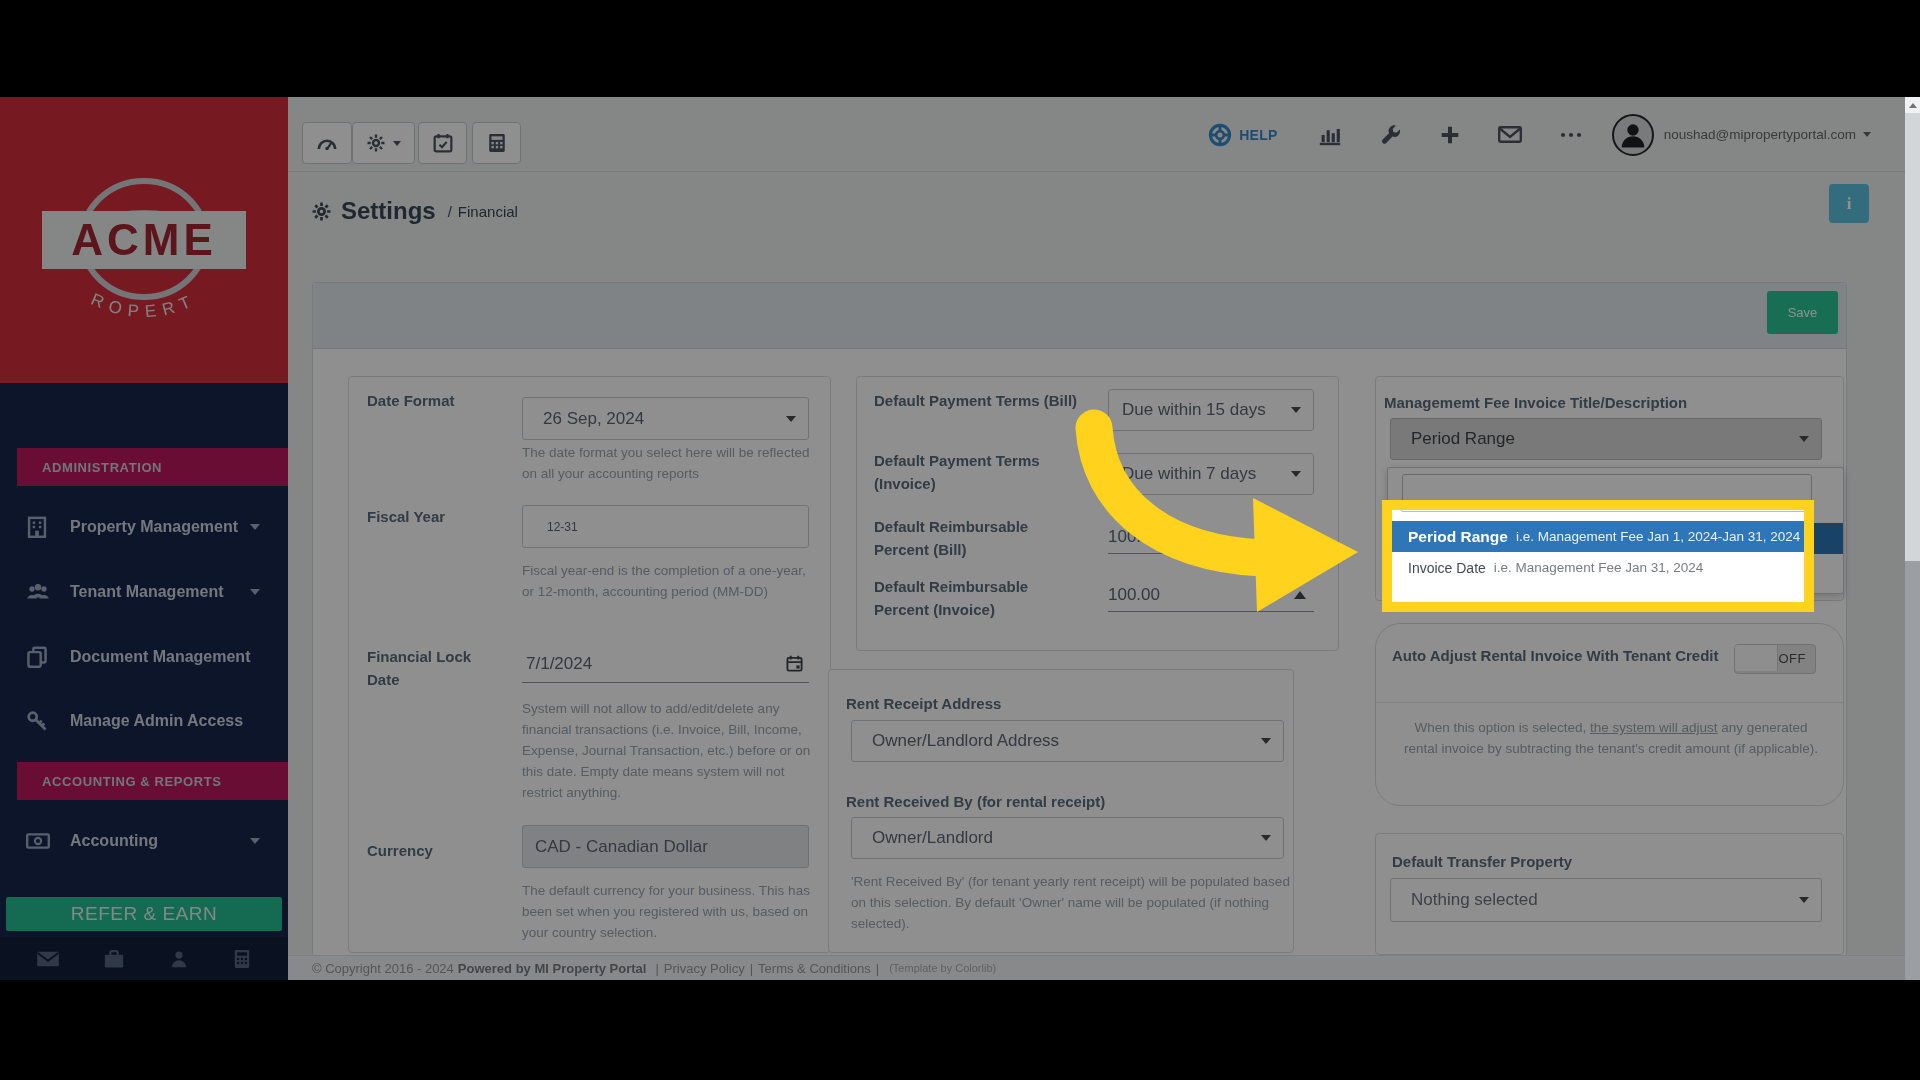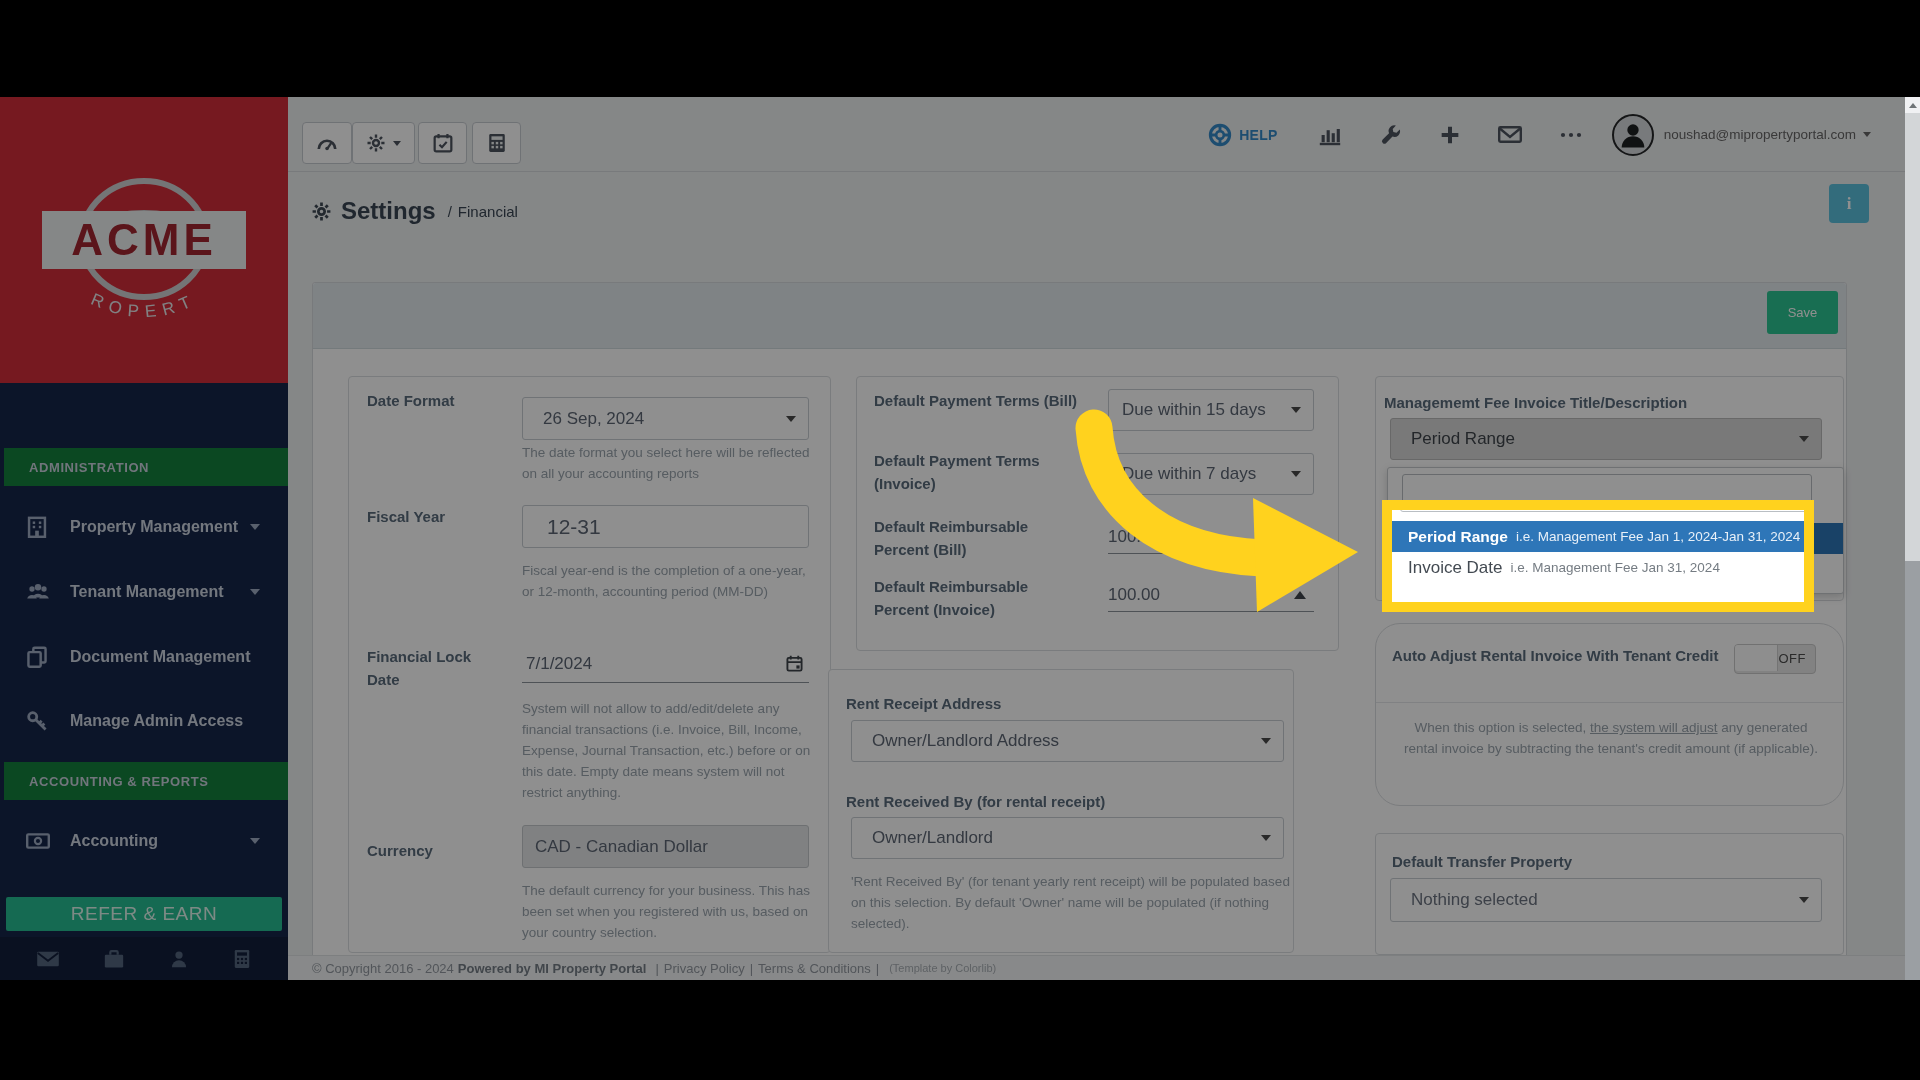--- a/index.html
+++ b/index.html
@@ -2,21 +2,21 @@
 <html><head>
 <meta charset="utf-8">
 <style>
   html,body{margin:0;padding:0;background:#000;}
   .stage{position:relative;width:1920px;height:1080px;background:#000;overflow:hidden;
          font-family:"Liberation Sans",sans-serif;}
 
   
   .sidebar{position:absolute;left:0;top:97px;width:288px;height:883px;background:#17264a;}
   .logo-block{position:absolute;left:0;top:0;width:288px;height:286px;background:#d32d39;}
-  .nav-band{position:absolute;left:4px;width:288px;height:38px;background:#15803d;color:#c9d1dd;
+  .nav-band{position:absolute;left:17px;width:288px;height:38px;background:#be185d;color:#c9d1dd;
             font-size:13px;font-weight:bold;letter-spacing:.6px;display:flex;align-items:center;padding-left:25px;box-sizing:border-box;}
   .nav-item{position:absolute;left:0;width:288px;height:44px;display:flex;align-items:center;color:#cdd5e1;
             font-size:16px;font-weight:bold;cursor:pointer;}
   .nav-item .nicon{width:26px;height:22px;margin:0 18px 0 26px;color:#9facc2;flex:none;display:flex;align-items:center;}
   .nav-caret{position:absolute;right:28px;top:19px;width:0;height:0;border-left:5px solid transparent;
              border-right:5px solid transparent;border-top:6px solid #9facc2;}
   .refer-btn{position:absolute;left:6px;top:800px;width:276px;height:34px;background:#26bd92;border:none;border-radius:2px;
              color:#dff6ee;font-size:19px;font-family:"Liberation Sans",sans-serif;letter-spacing:.5px;}
   .side-bottom{position:absolute;left:0;top:840px;width:288px;height:43px;background:#131f3c;display:flex;
                align-items:center;justify-content:space-around;padding:0 14px;box-sizing:border-box;color:#55677f;}
@@ -49,42 +49,42 @@
   .save-btn{position:absolute;left:1454px;top:8px;width:71px;height:43px;background:#2bc492;border:none;border-radius:3px;
             color:#fff;font-size:13px;font-family:"Liberation Sans",sans-serif;}
 
   .ic{position:absolute;background:#fff;border:1px solid #dadde0;border-radius:4px;box-sizing:border-box;}
   .lbl{position:absolute;font-size:15px;font-weight:bold;color:#5a6b7c;line-height:1.55;}
   .help{position:absolute;font-size:13.5px;color:#9aa4ad;line-height:1.55;}
   .sel{position:absolute;background:#fff;border:1px solid #c8cdd2;border-radius:3px;font-size:17px;color:#5d6674;
        display:flex;align-items:center;padding:0 30px 0 20px;box-sizing:border-box;cursor:pointer;}
   .sel .scaret{position:absolute;right:12px;top:50%;margin-top:-3px;width:0;height:0;border-left:5px solid transparent;
        border-right:5px solid transparent;border-top:6px solid #4a4a4a;}
-  .inp{position:absolute;background:#fff;border:1px solid #c8cdd2;border-radius:3px;font-size:21px;color:#5d6674;
+  .inp{position:absolute;background:#fff;border:1px solid #c8cdd2;border-radius:3px;font-size:12px;color:#5d6674;
        padding:0 10px 0 24px;box-sizing:border-box;font-family:"Liberation Sans",sans-serif;}
   .ufield{position:absolute;border-bottom:1px solid #8b9299;font-size:17px;color:#5d6674;display:flex;align-items:center;
           box-sizing:border-box;background:transparent;}
   .spin{position:absolute;top:50%;margin-top:-4px;width:0;height:0;}
   .spin.up{border-left:6px solid transparent;border-right:6px solid transparent;border-bottom:8px solid #3f454b;}
   .spin.dn{border-left:6px solid transparent;border-right:6px solid transparent;border-top:8px solid #3f454b;}
 
   .gray-sel{background:#d8d8d8;border-color:#b9b9b9;color:#3f454b;}
 
   .dd-panel{position:absolute;left:1074px;top:184px;width:457px;height:127px;background:#fff;border:1px solid #c6cacd;
             border-radius:3px;box-shadow:0 3px 8px rgba(0,0,0,.18);z-index:5;box-sizing:border-box;}
   .dd-search{position:absolute;left:14px;top:6px;width:410px;height:40px;border:1px solid #b9bec3;border-radius:3px;
              box-sizing:border-box;background:#fff;font-size:16px;padding:0 10px;font-family:"Liberation Sans",sans-serif;}
   .opt{position:absolute;left:1px;width:454px;height:31px;display:flex;align-items:center;padding-left:21px;
        box-sizing:border-box;cursor:pointer;white-space:nowrap;overflow:hidden;}
   .opt .t{font-size:15.5px;font-weight:bold;margin-right:8px;}
   .opt .ex{font-size:13.5px;}
   .opt.sel-row{background:#2e76b8;}
   .opt.sel-row .t{color:#fff;}
   .opt.sel-row .ex{color:#e8f0f8;}
-  .opt.plain .t{color:#434a52;font-weight:normal;font-size:17px;}
+  .opt.plain .t{color:#434a52;font-weight:normal;font-size:14px;}
   .opt.plain .ex{color:#757c83;}
 
   .toggle{position:absolute;left:358px;top:20px;width:80px;height:28px;border:1px solid #c9c9c9;border-radius:4px;
           background:#e8e8e8;cursor:pointer;}
   .knob{position:absolute;left:0;top:0;width:42px;height:26px;background:#fdfdfd;border-right:1px solid #cfcfcf;border-radius:3px 0 0 3px;}
   .tog-lab{position:absolute;right:9px;top:6px;font-size:13px;color:#4c4c4c;letter-spacing:.5px;}
 
   .divline{position:absolute;left:0;width:100%;border-top:1px solid #e4e7e9;}
 
   .footer{position:absolute;left:0;top:858px;width:1617px;height:25px;background:#f3f5f6;border-top:1px solid #dfe2e5;

